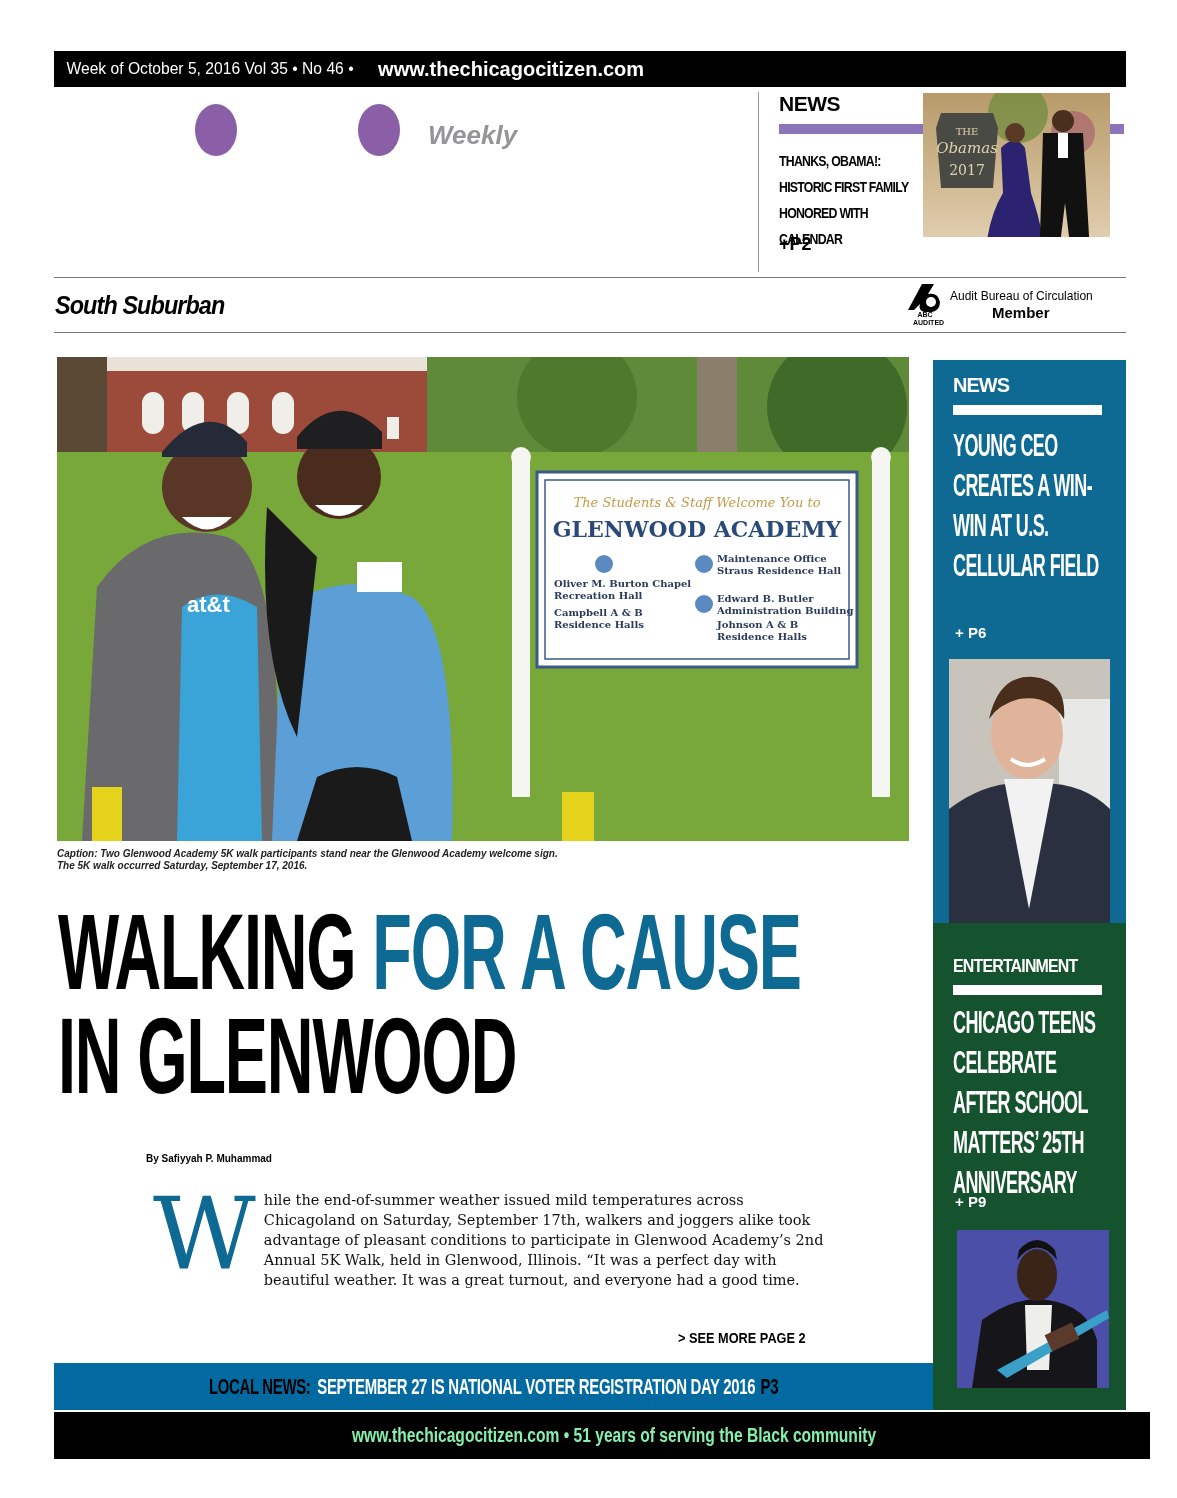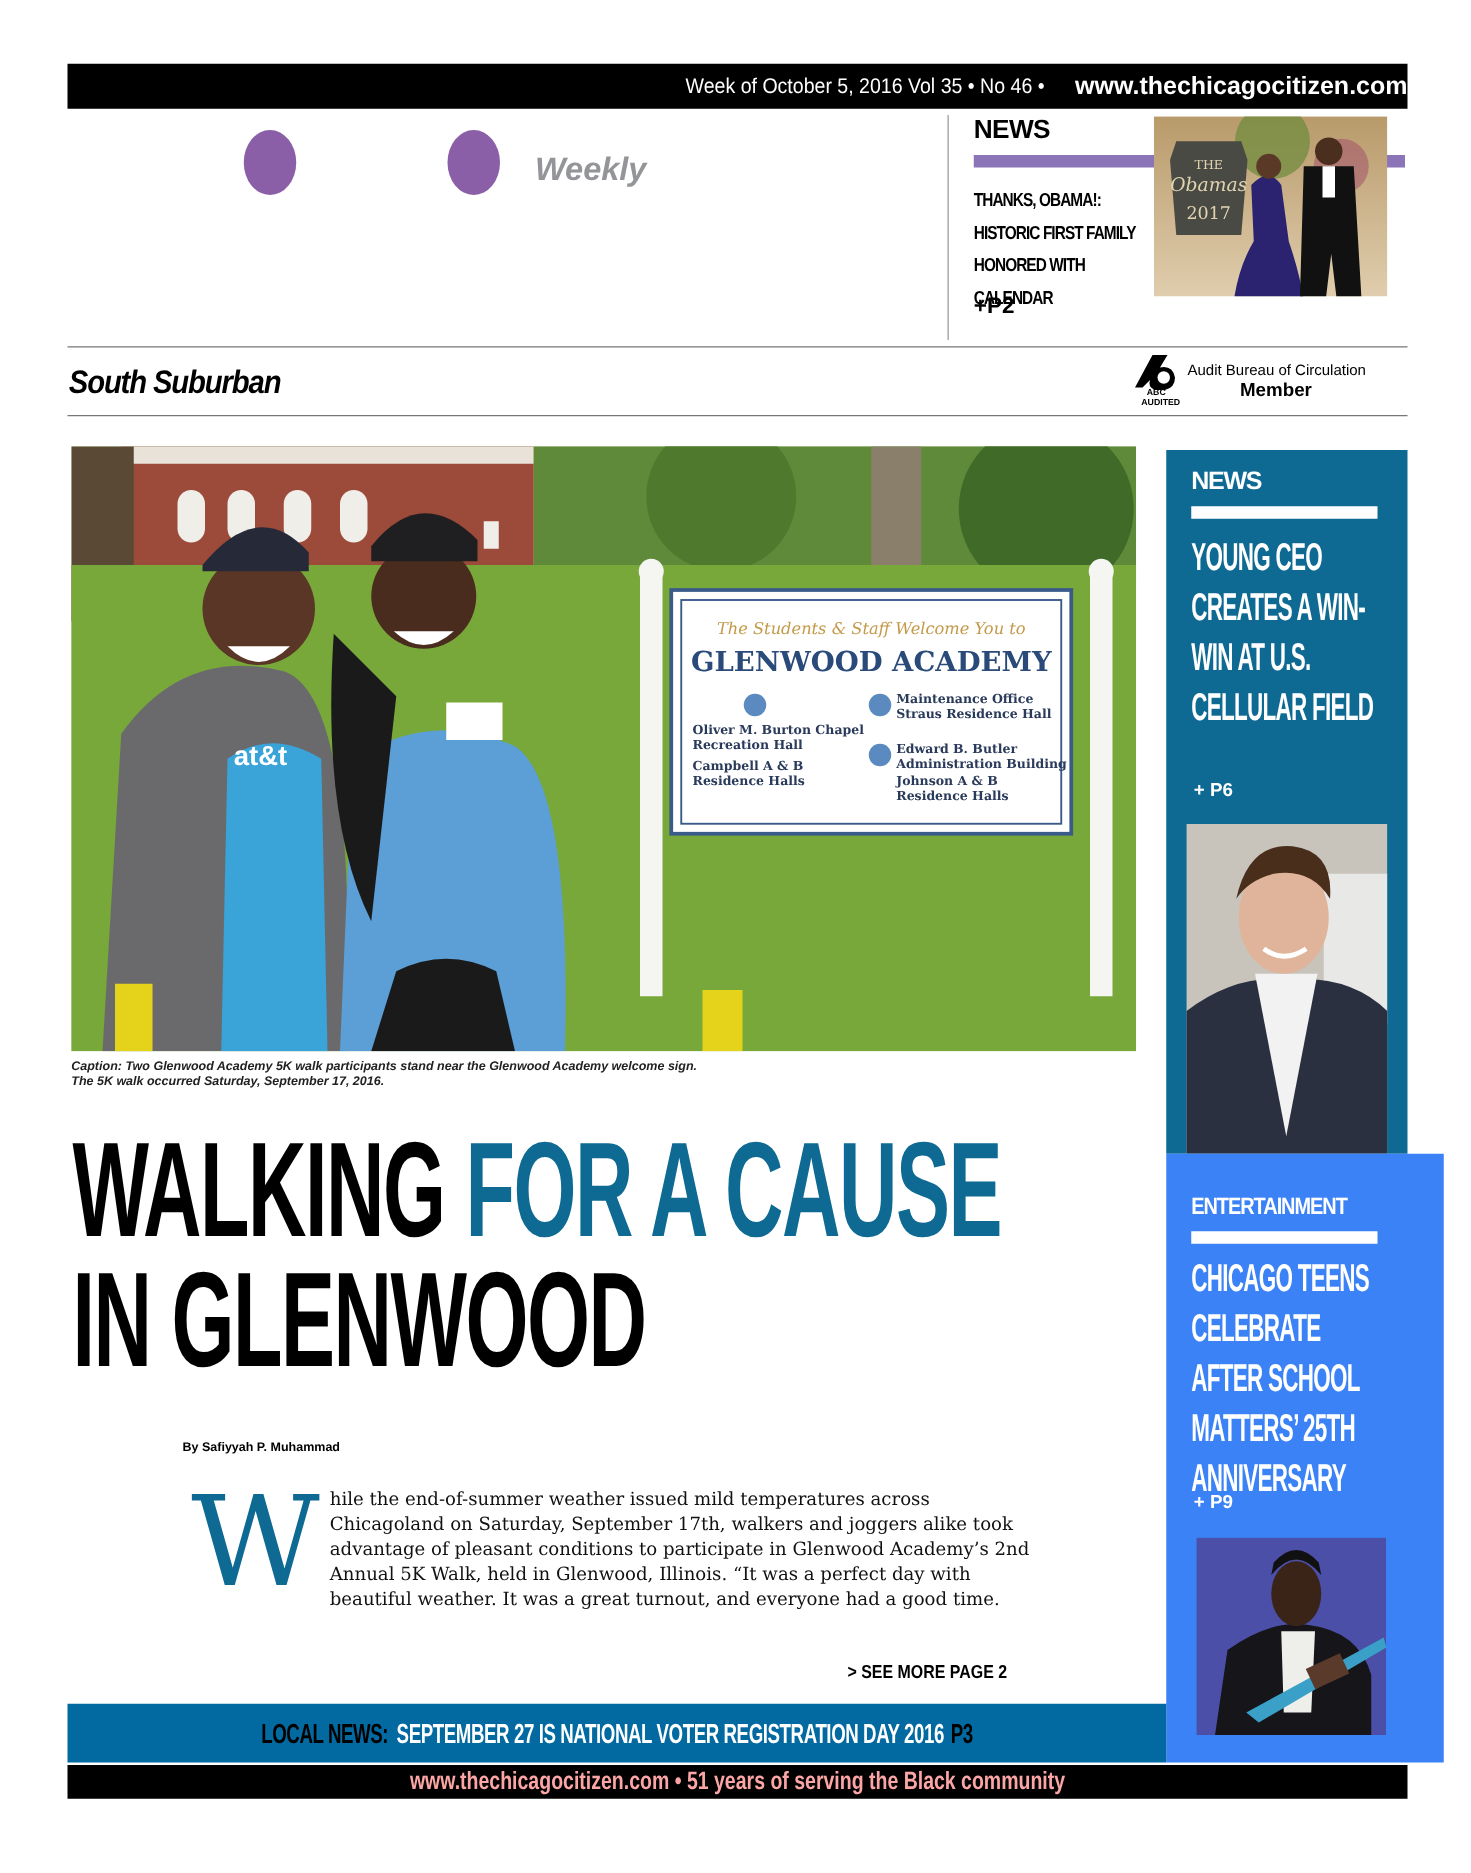--- a/index.html
+++ b/index.html
@@ -1,20 +1,20 @@
 <!DOCTYPE html>
 <html><head>
 <meta charset="utf-8">
 <style>
   html, body { margin:0; padding:0; background:#ffffff; }
   body { width:1177px; height:1498px; position:relative; overflow:hidden; font-family:"Liberation Sans", sans-serif; color:#000; }
   .abs { position:absolute; }
 
   
-  #topbar { left:54px; top:51px; width:1072px; height:36px; background:#000; color:#fff; display:flex; align-items:center; justify-content:flex-end; }
+  #topbar { left:54px; top:51px; width:1072px; height:36px; background:#000; color:#fff; display:flex; align-items:center; justify-content:flex-start; }
   #topbar .issue { font-family:"Liberation Sans", sans-serif; font-size:17px; transform:scaleX(0.92); margin-right:4px; }
   #topbar .url { font-family:"Liberation Sans", sans-serif; font-weight:bold; font-size:20px; margin-left:8px; }
 
   
   #masthead { left:54px; top:92px; width:700px; height:180px; }
   #logo-word { position:absolute; left:0; top:26px; font-family:"DejaVu Serif", serif; font-weight:bold; font-size:168px; line-height:150px; letter-spacing:-6px; transform:scaleX(1.0); transform-origin:left; color:#000; }
   .dot { position:absolute; width:42px; height:52px; background:#8b5ea8; border-radius:50%; }
   #weekly { position:absolute; left:374px; top:28px; font-family:"Liberation Sans", sans-serif; font-style:italic; font-weight:bold; font-size:26px; color:#939598; }
   #vdivider { left:758px; top:92px; width:1px; height:180px; background:#999; }
 
@@ -50,34 +50,34 @@
   #see-more { left:678px; top:1329px; font-weight:bold; font-size:15px; transform:scaleX(0.85); transform-origin:left; }
 
   
   #news-box { left:933px; top:360px; width:193px; height:563px; background:#0e6a92; color:#fff; }
   #news-box .label { position:absolute; left:20px; top:14px; font-weight:bold; font-size:20px; letter-spacing:-1px; }
   #news-box .bar { position:absolute; left:20px; top:45px; width:149px; height:10px; background:#fff; }
   #news-box .headline { position:absolute; left:20px; top:66px; width:260px; font-weight:bold; font-size:31px; line-height:40px; letter-spacing:-1px; transform:scaleX(0.58); transform-origin:left top; }
   #news-box .page { position:absolute; left:22px; top:264px; font-weight:bold; font-size:15px; }
   #ceo-photo { position:absolute; left:16px; top:299px; width:161px; height:264px; overflow:hidden; }
 
-  #ent-box { left:933px; top:923px; width:222px; height:487px; background:#3b82f6; color:#fff; }
+  #ent-box { left:933px; top:923px; width:193px; height:487px; background:#14532d; color:#fff; }
   #ent-box .label { position:absolute; left:20px; top:32px; font-weight:bold; font-size:19px; letter-spacing:-1px; transform:scaleX(0.84); transform-origin:left; }
   #ent-box .bar { position:absolute; left:20px; top:62px; width:149px; height:10px; background:#fff; }
   #ent-box .headline { position:absolute; left:20px; top:80px; width:270px; font-weight:bold; font-size:31px; line-height:40px; letter-spacing:-1px; transform:scaleX(0.58); transform-origin:left top; }
   #ent-box .page { position:absolute; left:22px; top:270px; font-weight:bold; font-size:15px; }
   #teen-photo { position:absolute; left:24px; top:307px; width:152px; height:158px; overflow:hidden; }
 
   #local-bar { left:54px; top:1363px; width:879px; height:47px; background:#0369a1; display:flex; align-items:center; justify-content:center; }
   #local-bar .inner { font-weight:bold; font-size:22px; letter-spacing:-0.5px; transform:scaleX(0.68); white-space:nowrap; }
   #local-bar .k { color:#000; }
   #local-bar .v { color:#fff; margin-left:10px; }
   #local-bar .p { color:#000; margin-left:8px; }
 
-  #footer { left:54px; top:1412px; width:1072px; height:27px; background:#000; color:#fca5a5; display:flex; align-items:center; justify-content:center; }
+  #footer { left:54px; top:1412px; width:1072px; height:47px; background:#000; color:#86efac; display:flex; align-items:center; justify-content:center;padding-left:24px; }
   #footer span { font-weight:bold; font-size:20px; transform:scaleX(0.78); white-space:nowrap; }
 </style>
 </head>
 <body>
 
 <div id="topbar" class="abs">
   <span class="issue">Week of October 5,  2016 Vol 35 • No 46  •</span>
   <span class="url">www.thechicagocitizen.com</span>
 </div>
 

